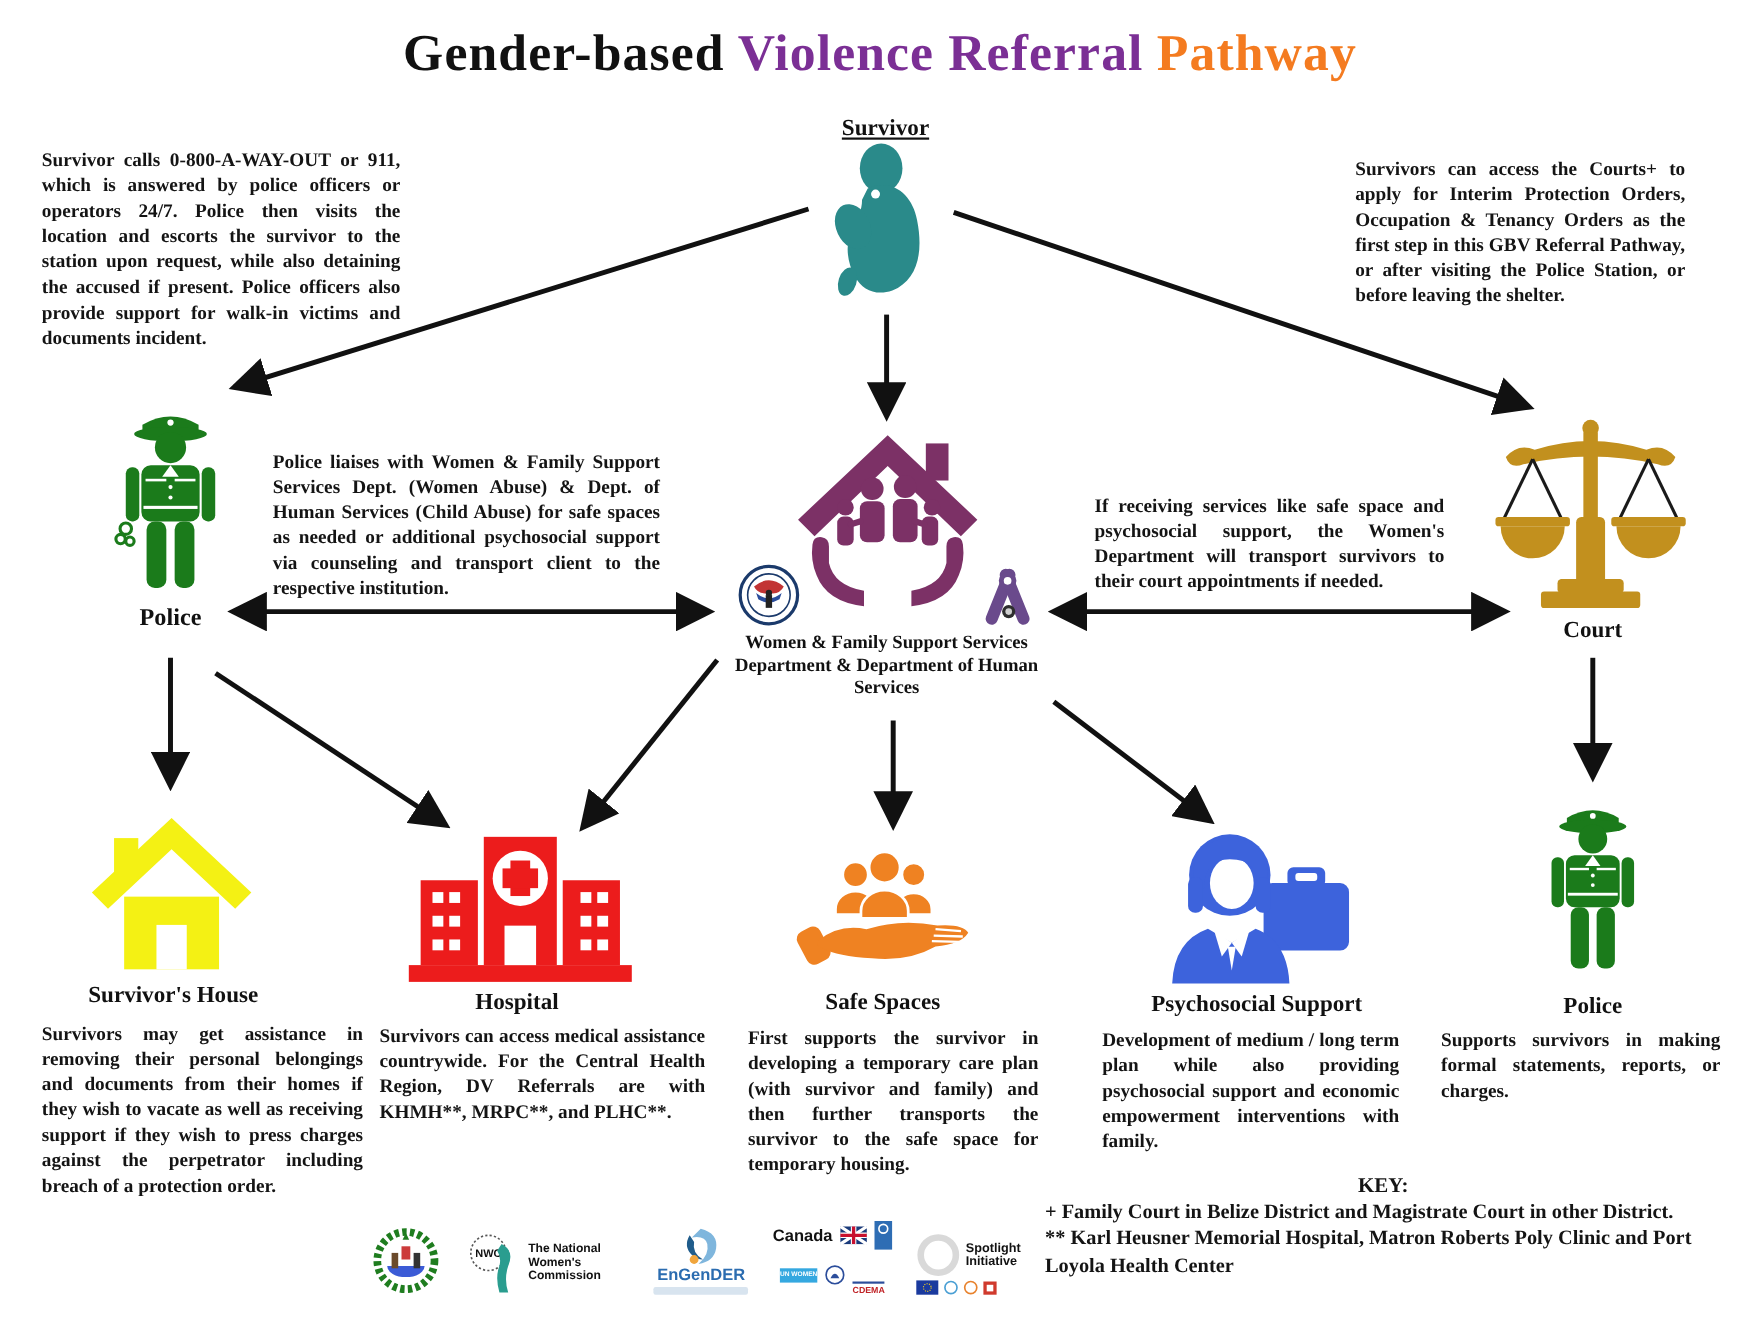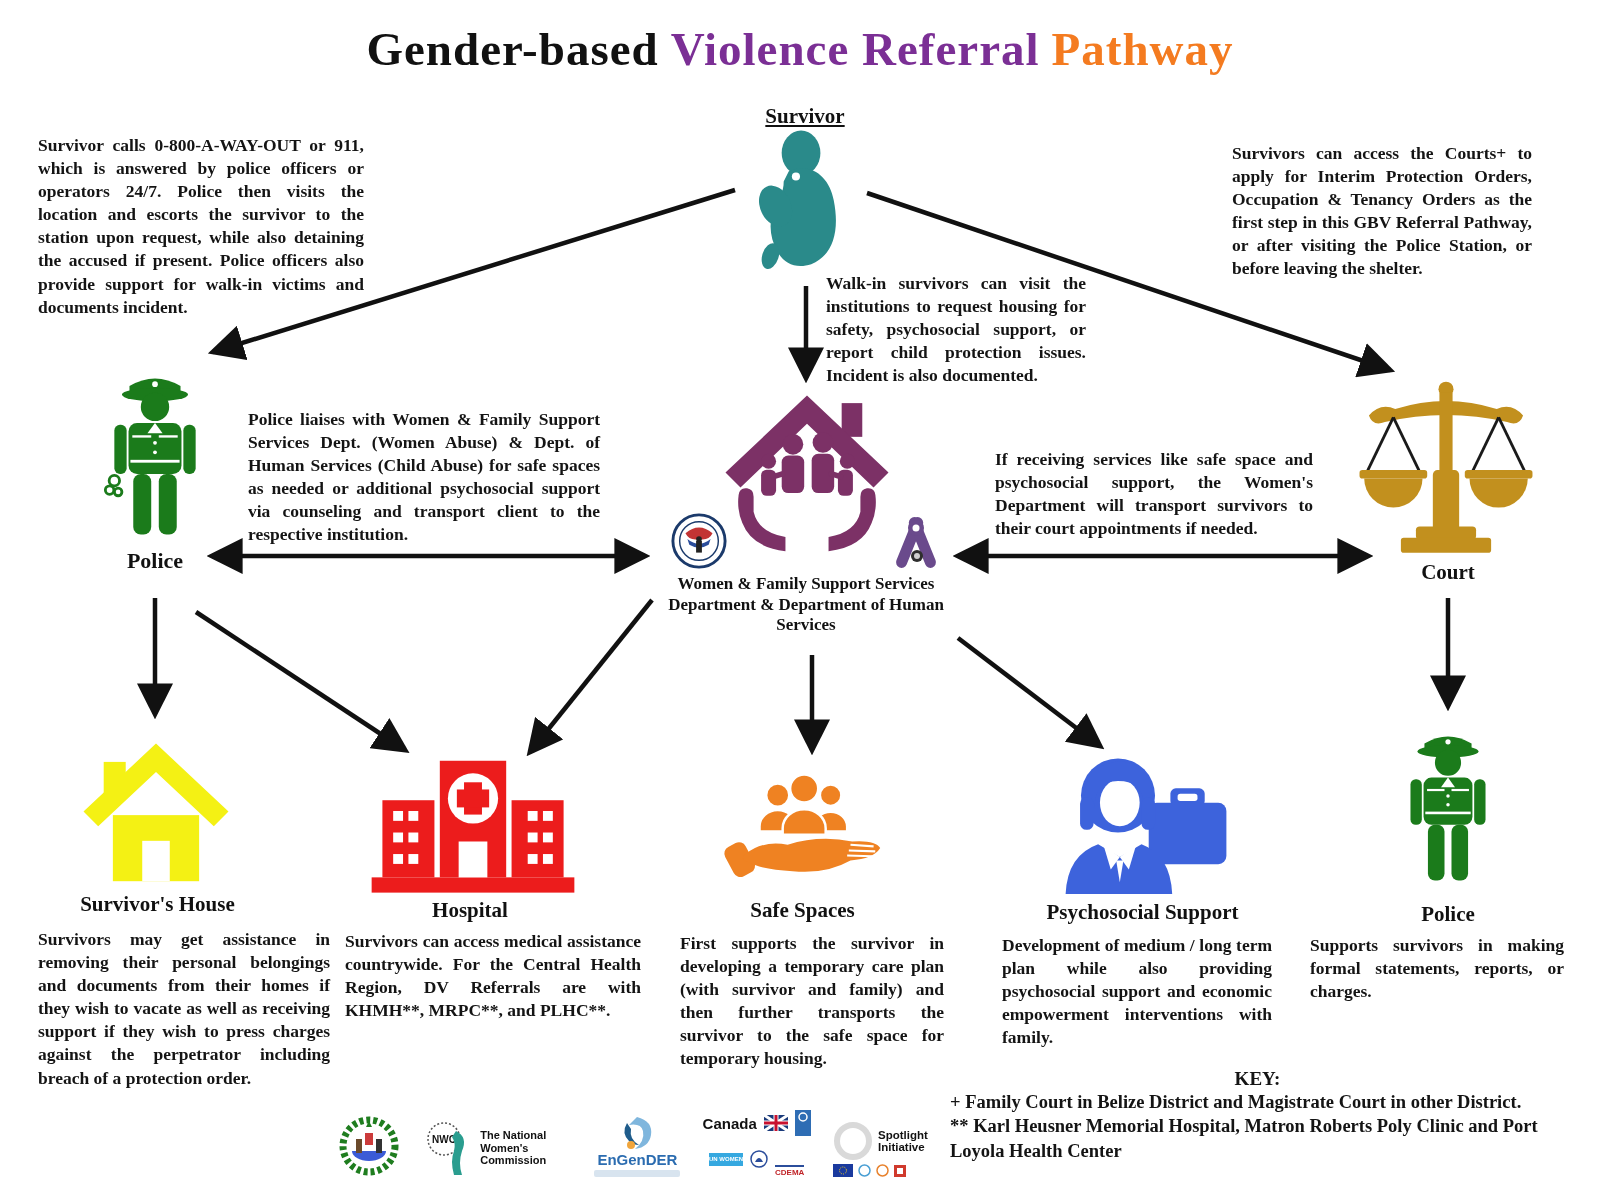--- a/index.html
+++ b/index.html
@@ -76,21 +76,20 @@
   <div class="icon" style="left:748px;top:130px;">
     <svg width="102" height="148" viewBox="0 0 100 140">
       <ellipse class="f-teal" cx="52" cy="20" rx="19" ry="22"></ellipse>
       <path class="f-teal" d="M40,38 C62,28 80,44 84,66 C90,96 84,120 62,129 C47,134 35,128 29,117 C21,103 20,87 26,75 C31,64 35,58 35,48 Z"></path>
       <ellipse class="f-teal" cx="27" cy="72" rx="15" ry="21" transform="rotate(-25 27 72)"></ellipse>
       <ellipse class="f-teal" cx="22" cy="121" rx="8" ry="13" transform="rotate(18 22 121)"></ellipse>
       <circle class="f-white" cx="47" cy="43" r="4"></circle>
     </svg>
   </div>
 
-  <div class="para" style="left:826px;top:272px;width:260px;">Walk-in survivors can visit the institutions to request housing for safety, psychosocial support, or report child protection issues. Incident is also documented.</div>
 
   <div class="icon" style="left:103px;top:366px;">
     <svg width="104" height="182" viewBox="0 0 110 190">
       <path class="f-green" d="M28,20 Q55,4 82,20 L82,28 L28,28 Z"></path>
       <ellipse class="f-green" cx="55" cy="29" rx="35" ry="7"></ellipse>
       <circle class="f-white" cx="55" cy="18" r="3"></circle>
       <circle class="f-green" cx="55" cy="42" r="15"></circle>
       <rect class="f-green" x="27" y="59" width="56" height="54" rx="9"></rect>
       <path class="f-white" d="M55,59 L47,70 L63,70 Z"></path>
       <rect class="f-green" x="12" y="61" width="13" height="52" rx="6"></rect>

